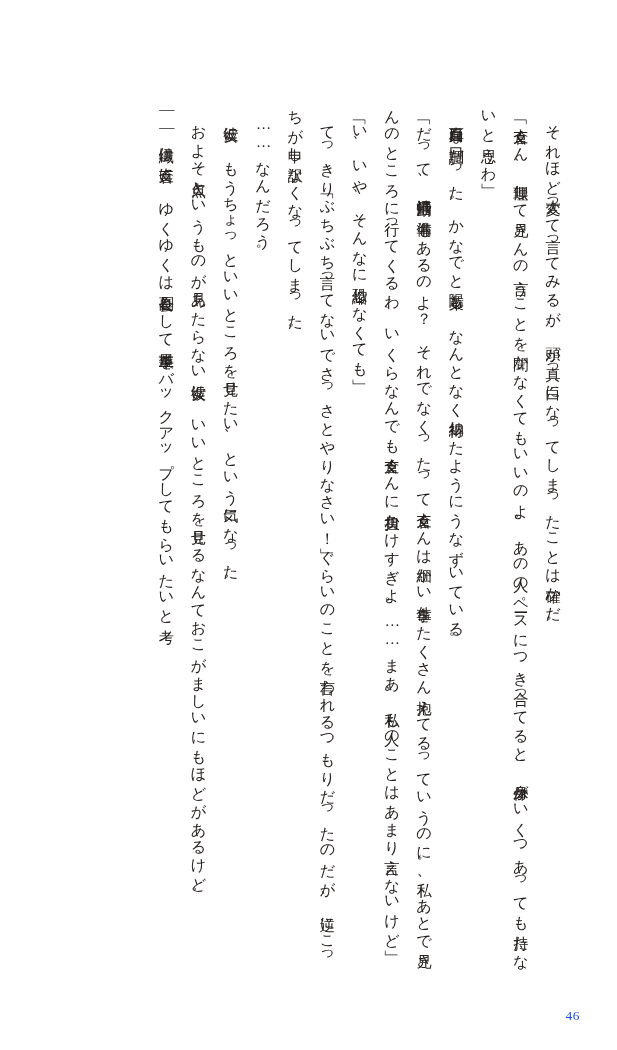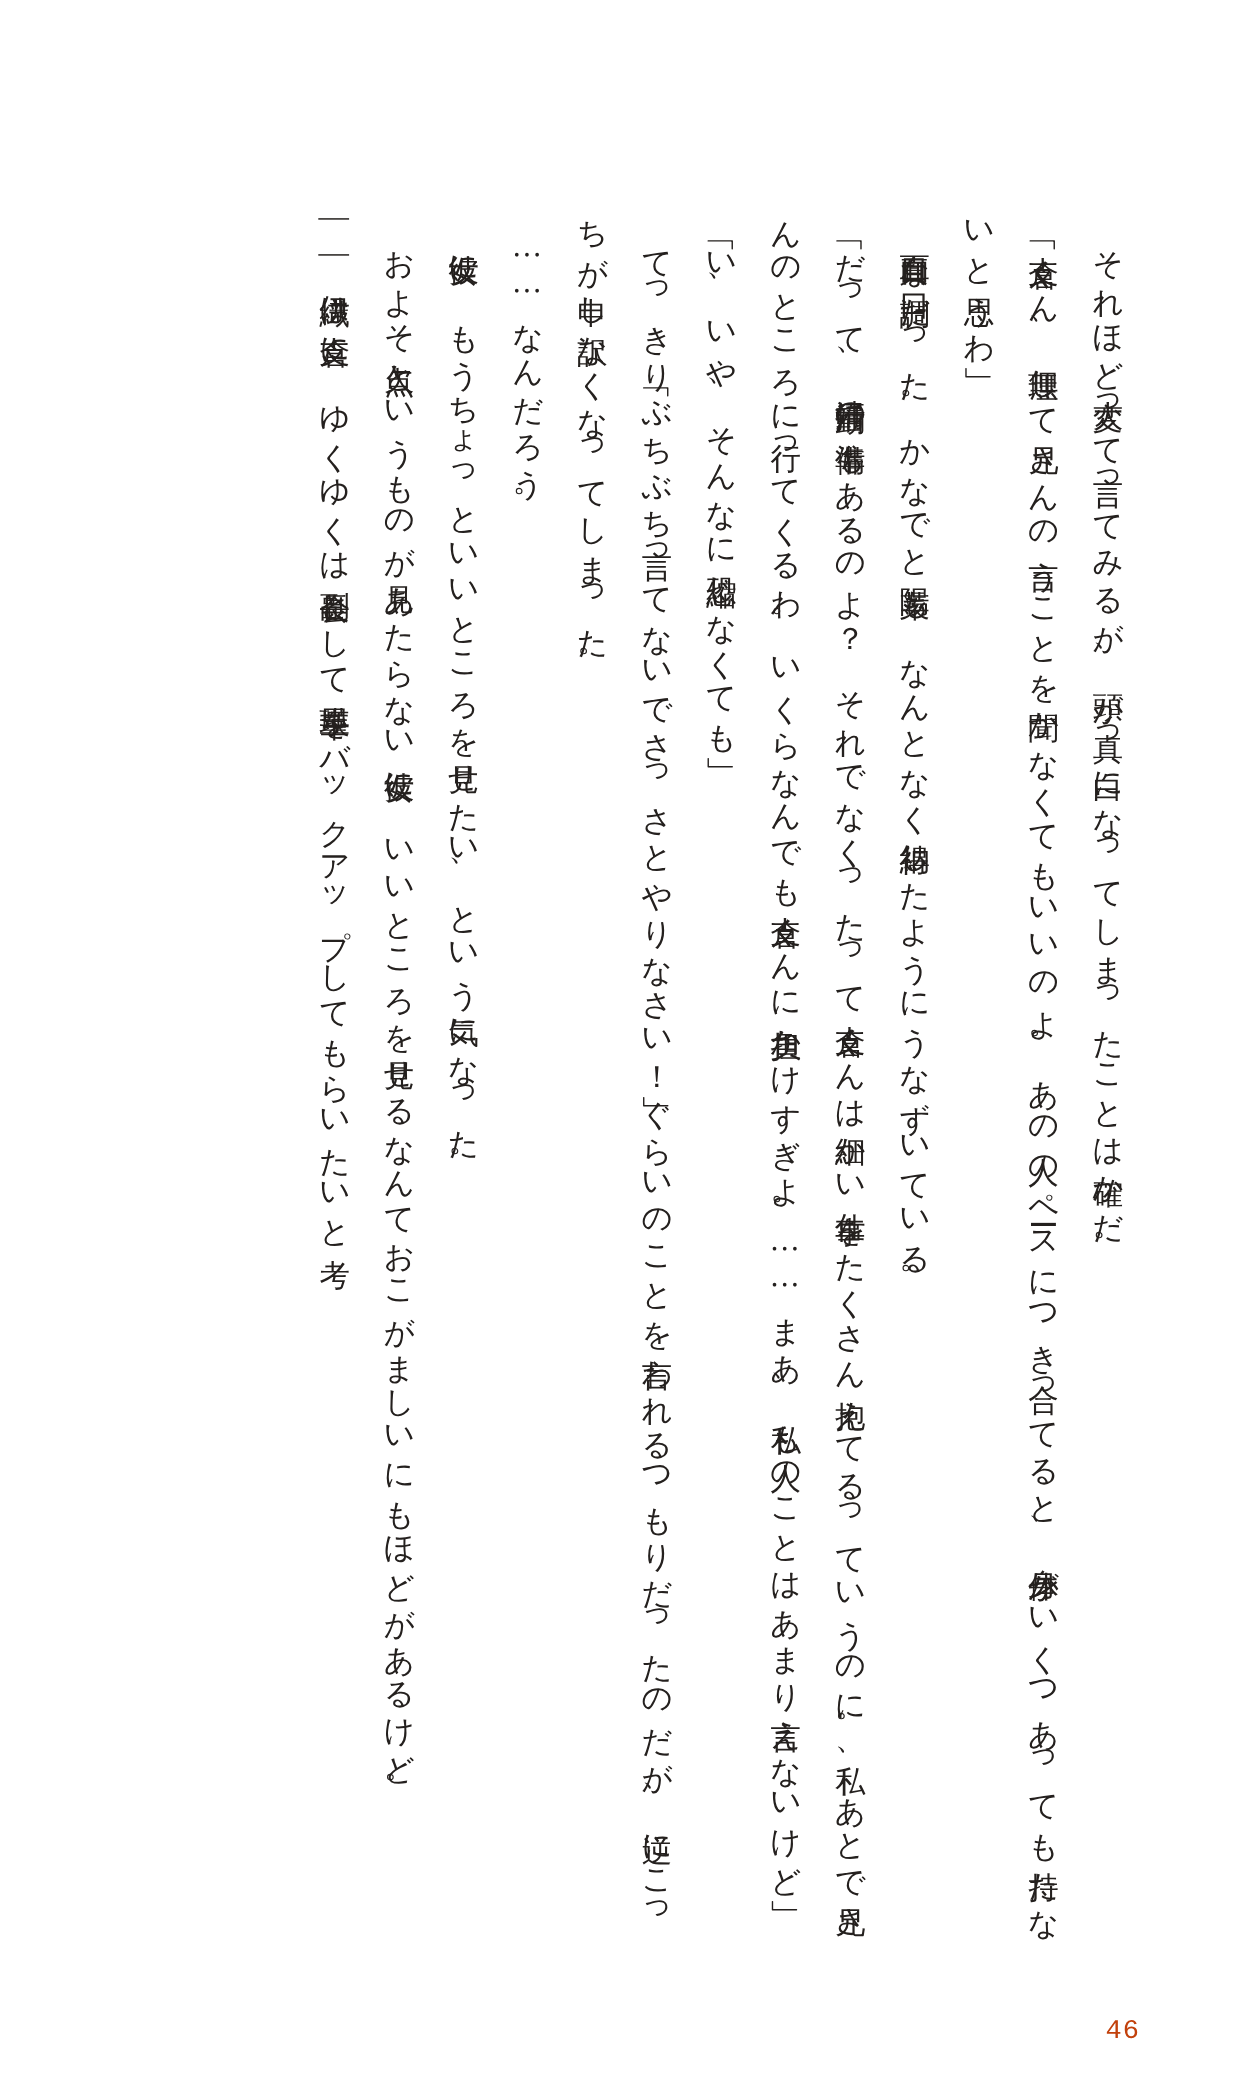--- a/index.html
+++ b/index.html
@@ -37,25 +37,25 @@
     margin: 0;
     padding: 0;
     text-indent: 1em;
     white-space: pre-wrap;
   }
   .para.dash {
     text-indent: 0;
   }
   .page-number {
     position: absolute;
-    right: 47px;
+    right: 37px;
     bottom: 26px;
     font-size: 13.5px;
-    color: #c2410c;
-    font-family: Liberation Mono, monospace;
+    color: #1d4ed8;
+    font-family: Liberation Serif, serif;
     letter-spacing: 0.04em;
   }
 </style>
 </head>
 <body>
 
 <div class="page">
 
   <div class="text-body">
     <p class="para">それほど大変って言ってみるが、頭が真っ白になってしまったことは確かだ。</p>

